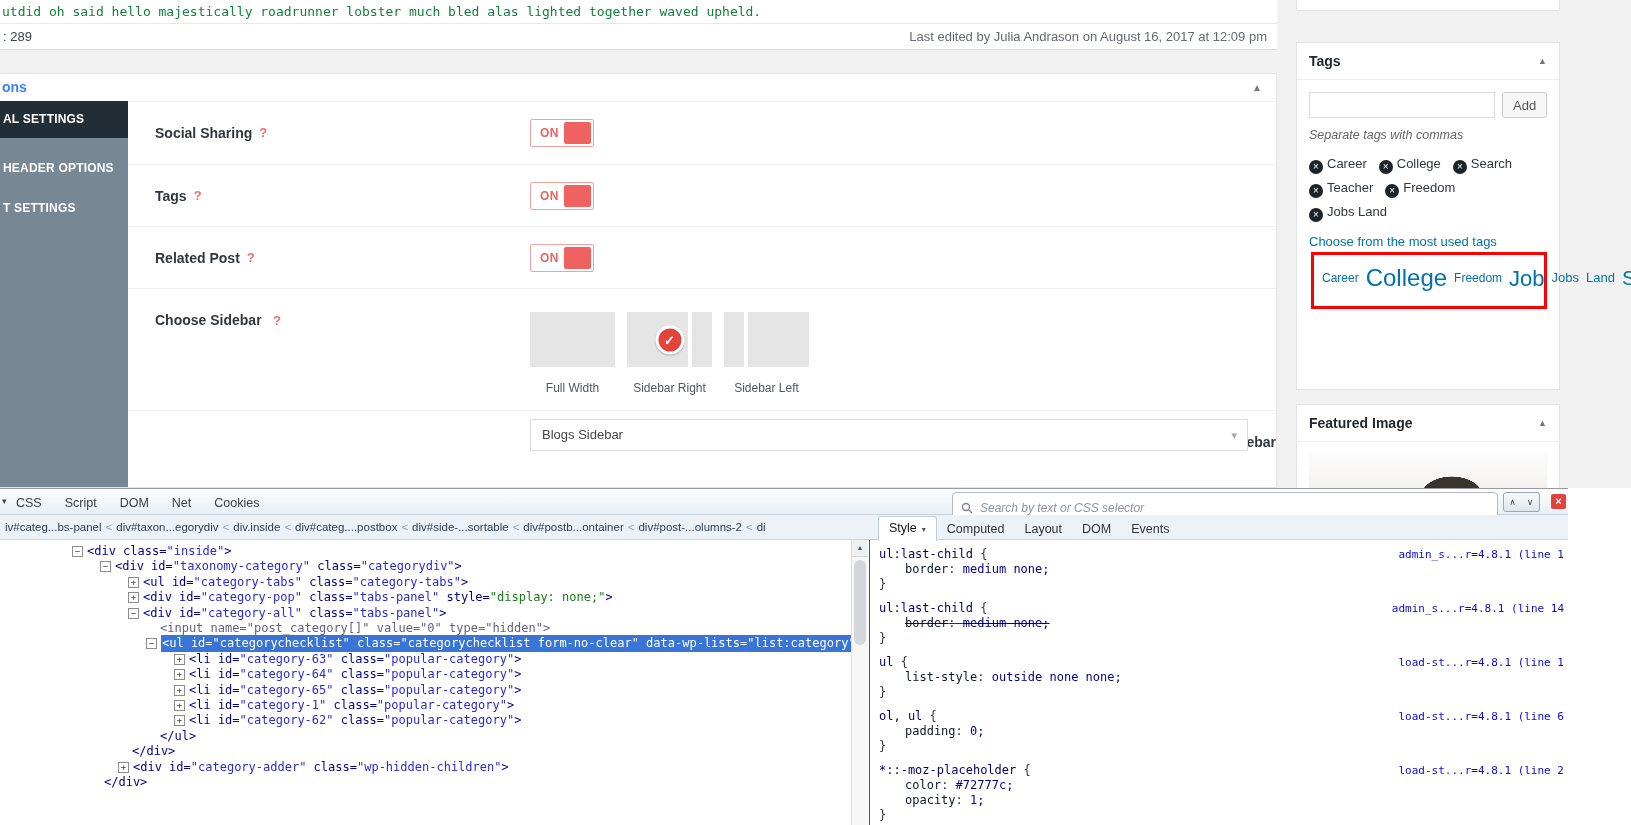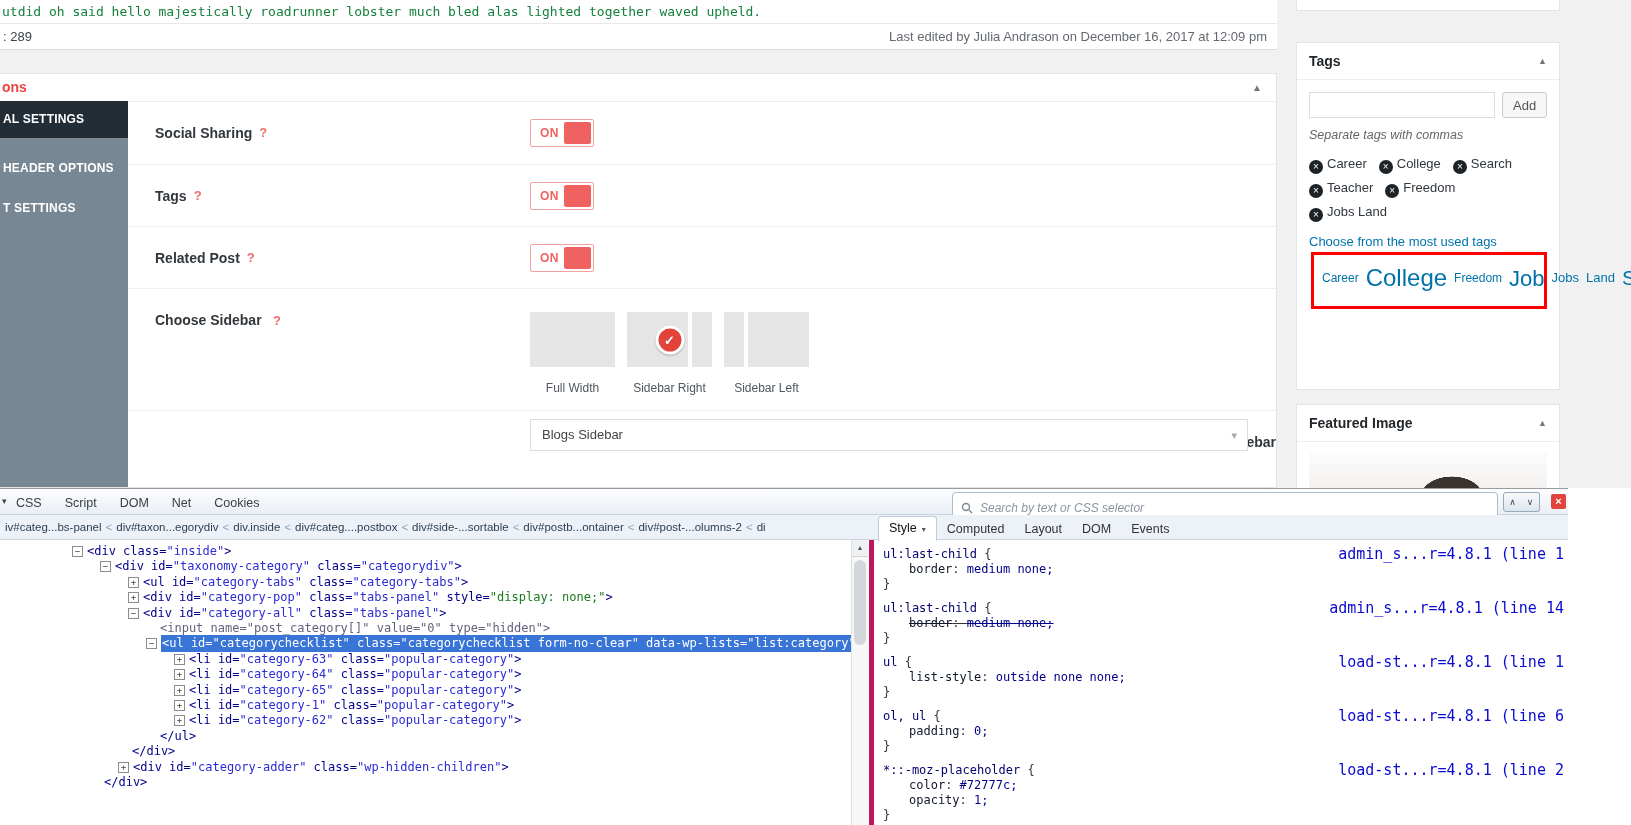--- a/index.html
+++ b/index.html
@@ -12,21 +12,21 @@
     color:#15803d;line-height:24px;padding-left:2px;white-space:nowrap;overflow:hidden;box-sizing:border-box;}
   #status-bar{position:absolute;left:0;top:24px;width:1277px;height:26px;background:#fff;
     border-bottom:1px solid #dcdcde;box-sizing:border-box;font-size:13px;}
   #status-bar .wc{position:absolute;left:3px;top:0;line-height:25px;color:#3c434a;}
   #status-bar .edited{position:absolute;right:10px;top:0;line-height:25px;color:#646970;}
 
   
   #post-options{position:absolute;left:0;top:73px;width:1277px;height:415px;background:#fff;
     border:1px solid #e5e5e5;border-left:none;box-sizing:border-box;}
   .po-header{position:relative;height:27px;border-bottom:1px solid #eee;}
-  .po-title{position:absolute;left:2px;top:0;line-height:27px;font-size:14px;font-weight:700;color:#ef4444;}
+  .po-title{position:absolute;left:2px;top:0;line-height:27px;font-size:14px;font-weight:700;color:#3b82f6;}
   .po-collapse{position:absolute;right:14px;top:0;line-height:27px;font-size:10px;color:#72777c;cursor:pointer;}
   .po-body{position:absolute;left:0;right:0;top:27px;bottom:0;}
   #po-nav{position:absolute;left:0;top:0;bottom:0;width:128px;background:#778894;overflow:hidden;}
   .po-nav-item{color:#fff;font-size:12px;font-weight:700;letter-spacing:.2px;height:40px;line-height:40px;
     padding-left:3px;white-space:nowrap;cursor:pointer;}
   .po-nav-item.active{background:#222d35;height:37px;line-height:37px;margin-bottom:10px;}
   .po-main{margin-left:128px;}
   .po-row{position:relative;border-top:1px solid #f0f0f1;padding-left:27px;box-sizing:border-box;}
   .po-row.first{border-top:none;}
   .po-row.r-toggle{height:62px;display:flex;align-items:center;}
@@ -127,40 +127,40 @@
   .attr-val{color:#2b2bd5;}
   .attr-style-val{color:#1a7a1a;}
   .fb-line.muted span{color:#63637f !important;}
   .node{cursor:pointer;}
   .node.sel{background:#3875d7;padding:1px 3px 2px 1px;}
   .node.sel span{color:#fff !important;}
   #fb-scroll{position:absolute;left:851px;top:0;bottom:0;width:17px;background:#f7f7f7;border-left:1px solid #e0e0e0;box-sizing:border-box;}
   .scroll-up{height:16px;background:#eef1f4;border-bottom:1px solid #d5d5d5;text-align:center;font-size:7px;
     color:#555;line-height:15px;cursor:pointer;}
   .scroll-thumb{position:absolute;left:2px;right:2px;top:20px;height:85px;background:#d3d7dc;border-radius:6px;cursor:pointer;}
-  #fb-css{position:absolute;left:869px;right:0;top:0;bottom:0;border-left:5px solid #be185d;
+  #fb-css{position:absolute;left:869px;right:0;top:0;bottom:0;border-left:1px solid #be185d;
     padding:7px 2px 0 9px;font-family:"DejaVu Sans Mono","Liberation Mono",monospace;font-size:12px;
     line-height:15px;overflow:hidden;}
   .fb-rule{margin-bottom:9px;}
   .fb-rule-head{position:relative;padding-right:185px;}
   .css-selector{color:#00006b;}
   .css-brace{color:#333;}
-  .css-link{position:absolute;right:2px;top:0;color:#0a0ad2;font-size:15px;white-space:nowrap;cursor:pointer;}
+  .css-link{position:absolute;right:2px;top:0;color:#0a0ad2;font-size:11px;white-space:nowrap;cursor:pointer;}
   .fb-prop{padding-left:26px;cursor:pointer;}
   .css-pname{color:#0f172a;}
   .css-pval{color:#00008b;}
   .fb-prop.struck span{text-decoration:line-through;}
 </style>
 </head>
 <body>
 
 <div id="editor-line">utdid oh said hello majestically roadrunner lobster much bled alas lighted together waved upheld.</div>
 <div id="status-bar">
   <span class="wc">: 289</span>
-  <span class="edited">Last edited by Julia Andrason on December 16, 2017 at 12:09 pm</span>
+  <span class="edited">Last edited by Julia Andrason on August 16, 2017 at 12:09 pm</span>
 </div>
 
 <div id="post-options">
   <div class="po-header">
     <span class="po-title">ons</span>
     <span class="po-collapse">▲</span>
   </div>
   <div class="po-body">
     <div id="po-nav">
         <div class="po-nav-item active">AL SETTINGS</div>

